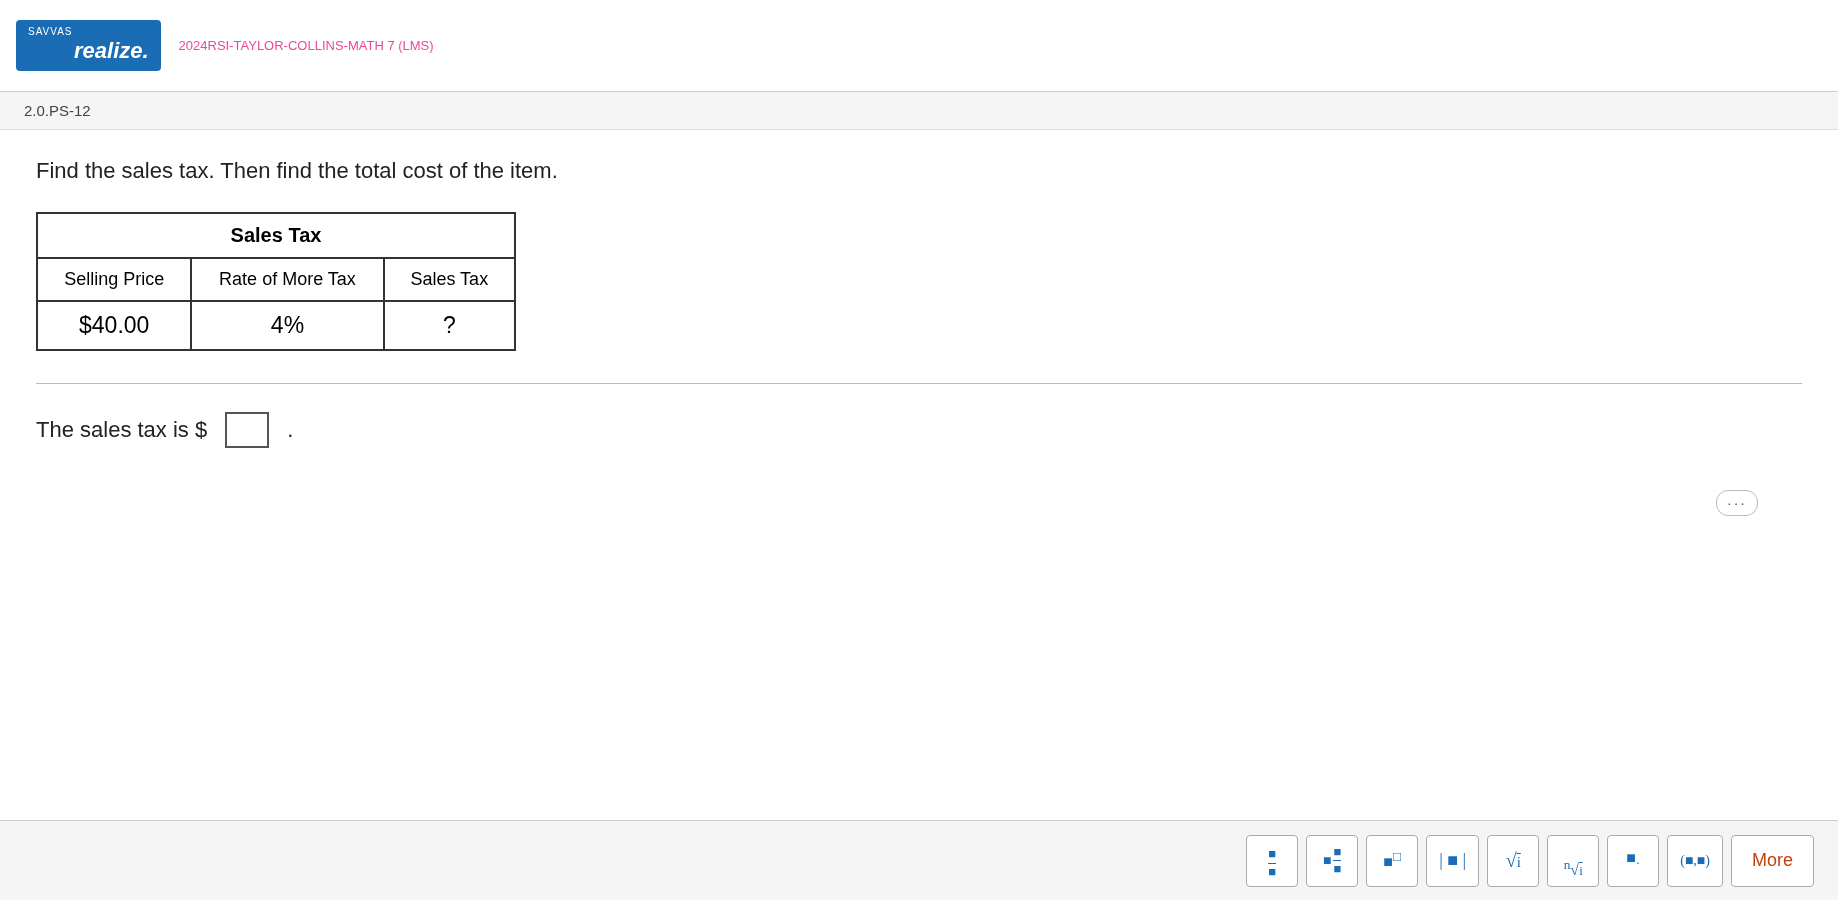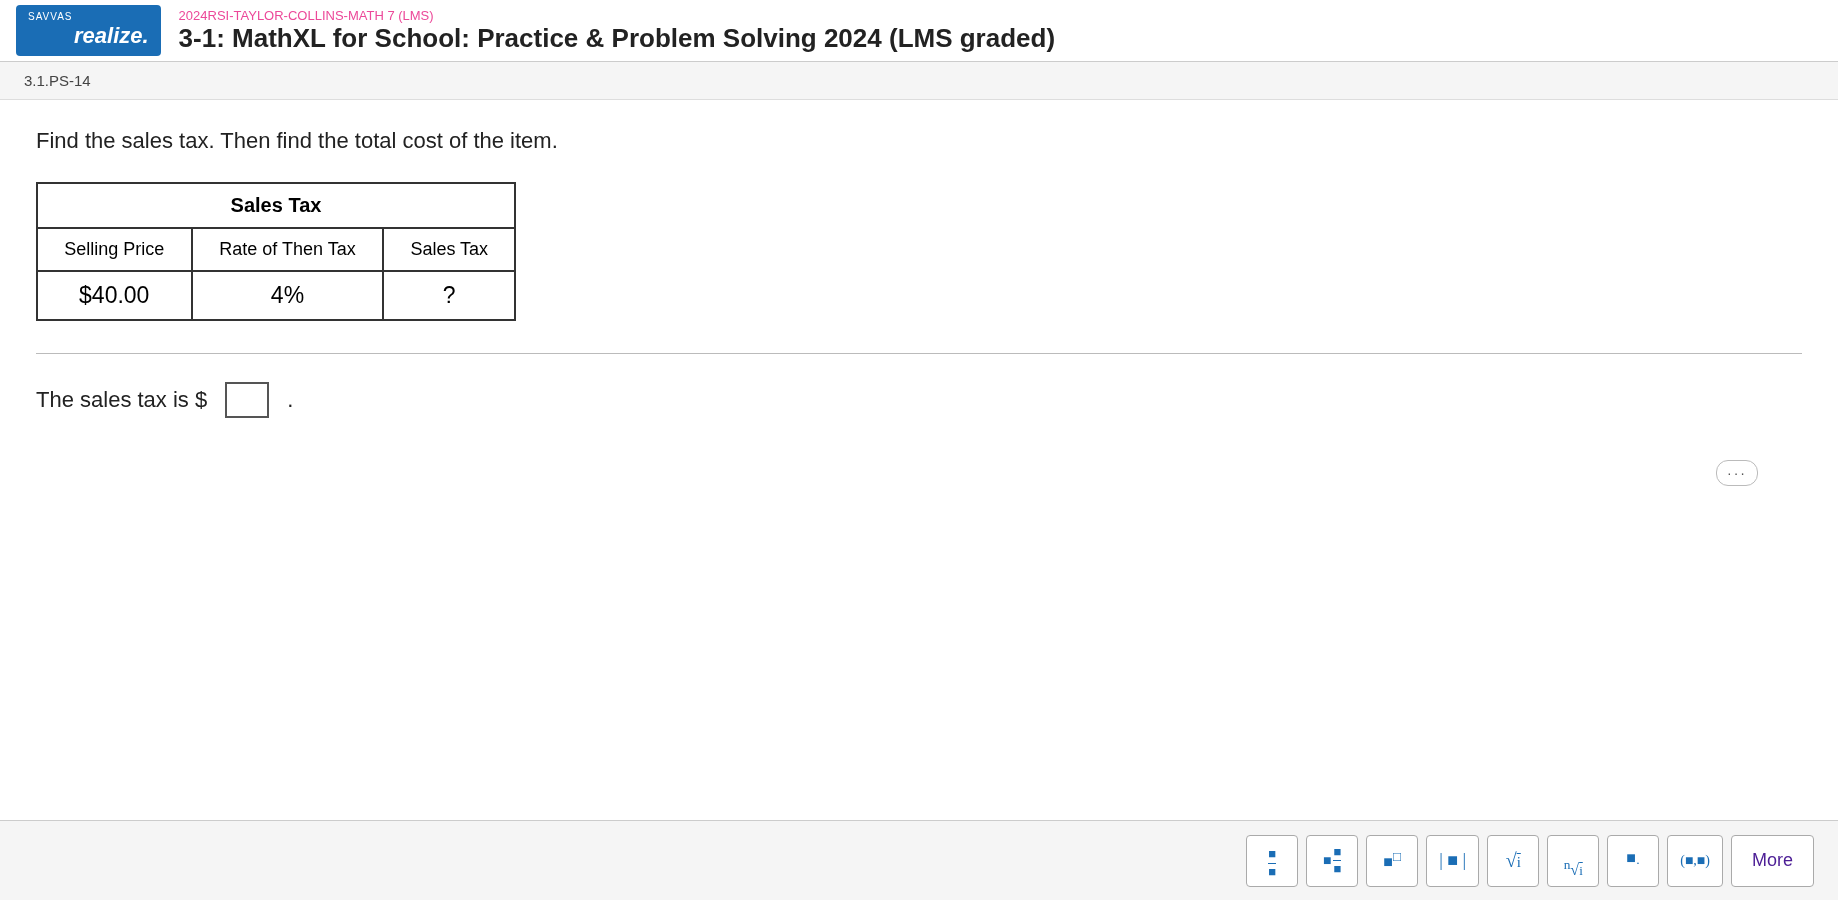--- a/index.html
+++ b/index.html
@@ -11,21 +11,21 @@
       overflow-x: hidden;
     }
 
     
     .header {
       display: flex;
       align-items: center;
       background: #fff;
       border-bottom: 1px solid #ccc;
       padding: 8px 16px;
-      height: 62px;
+      height: 92px;
     }
     .logo-box {
       background: #1a6db5;
       color: #fff;
       font-weight: bold;
       font-size: 22px;
       padding: 6px 12px;
       border-radius: 4px;
       line-height: 1.2;
       margin-right: 18px;
@@ -176,21 +176,21 @@
       align-items: center;
       justify-content: center;
       font-family: serif;
     }
     .toolbar-btn-more {
       background: #fff;
       border: 1.5px solid #aaa;
       border-radius: 4px;
       padding: 8px 20px;
       font-size: 18px;
-      color: #4c1d95;
+      color: #c2410c;
       cursor: pointer;
       height: 52px;
       display: flex;
       align-items: center;
       justify-content: center;
     }
 
     
     .frac {
       display: inline-flex;
@@ -206,40 +206,39 @@
 </head>
 <body>
 
 <div class="header">
   <div class="logo-box">
     <div class="savvas">SAVVAS</div>
     <div class="realize">realize.</div>
   </div>
   <div class="header-titles">
     <div class="header-subtitle">2024RSI-TAYLOR-COLLINS-MATH 7 (LMS)</div>
-    <div class="header-main-title">3-1: MathXL for School: Practice &amp; Problem Solving 2024 (LMS graded)</div>
   </div>
 </div>
 
 <div class="breadcrumb-bar">
-  <span>3.1.PS-14</span>
+  <span>2.0.PS-12</span>
 </div>
 
 <div class="main-content">
 
   <div class="problem-instruction">Find the sales tax. Then find the total cost of the item.</div>
 
   <table class="sales-tax-table">
     <thead>
       <tr>
         <th colspan="3">Sales Tax</th>
       </tr>
       <tr>
         <th class="col-header">Selling Price</th>
-        <th class="col-header">Rate of Then Tax</th>
+        <th class="col-header">Rate of More Tax</th>
         <th class="col-header">Sales Tax</th>
       </tr>
     </thead>
     <tbody>
       <tr>
         <td>$40.00</td>
         <td>4%</td>
         <td>?</td>
       </tr>
     </tbody>

